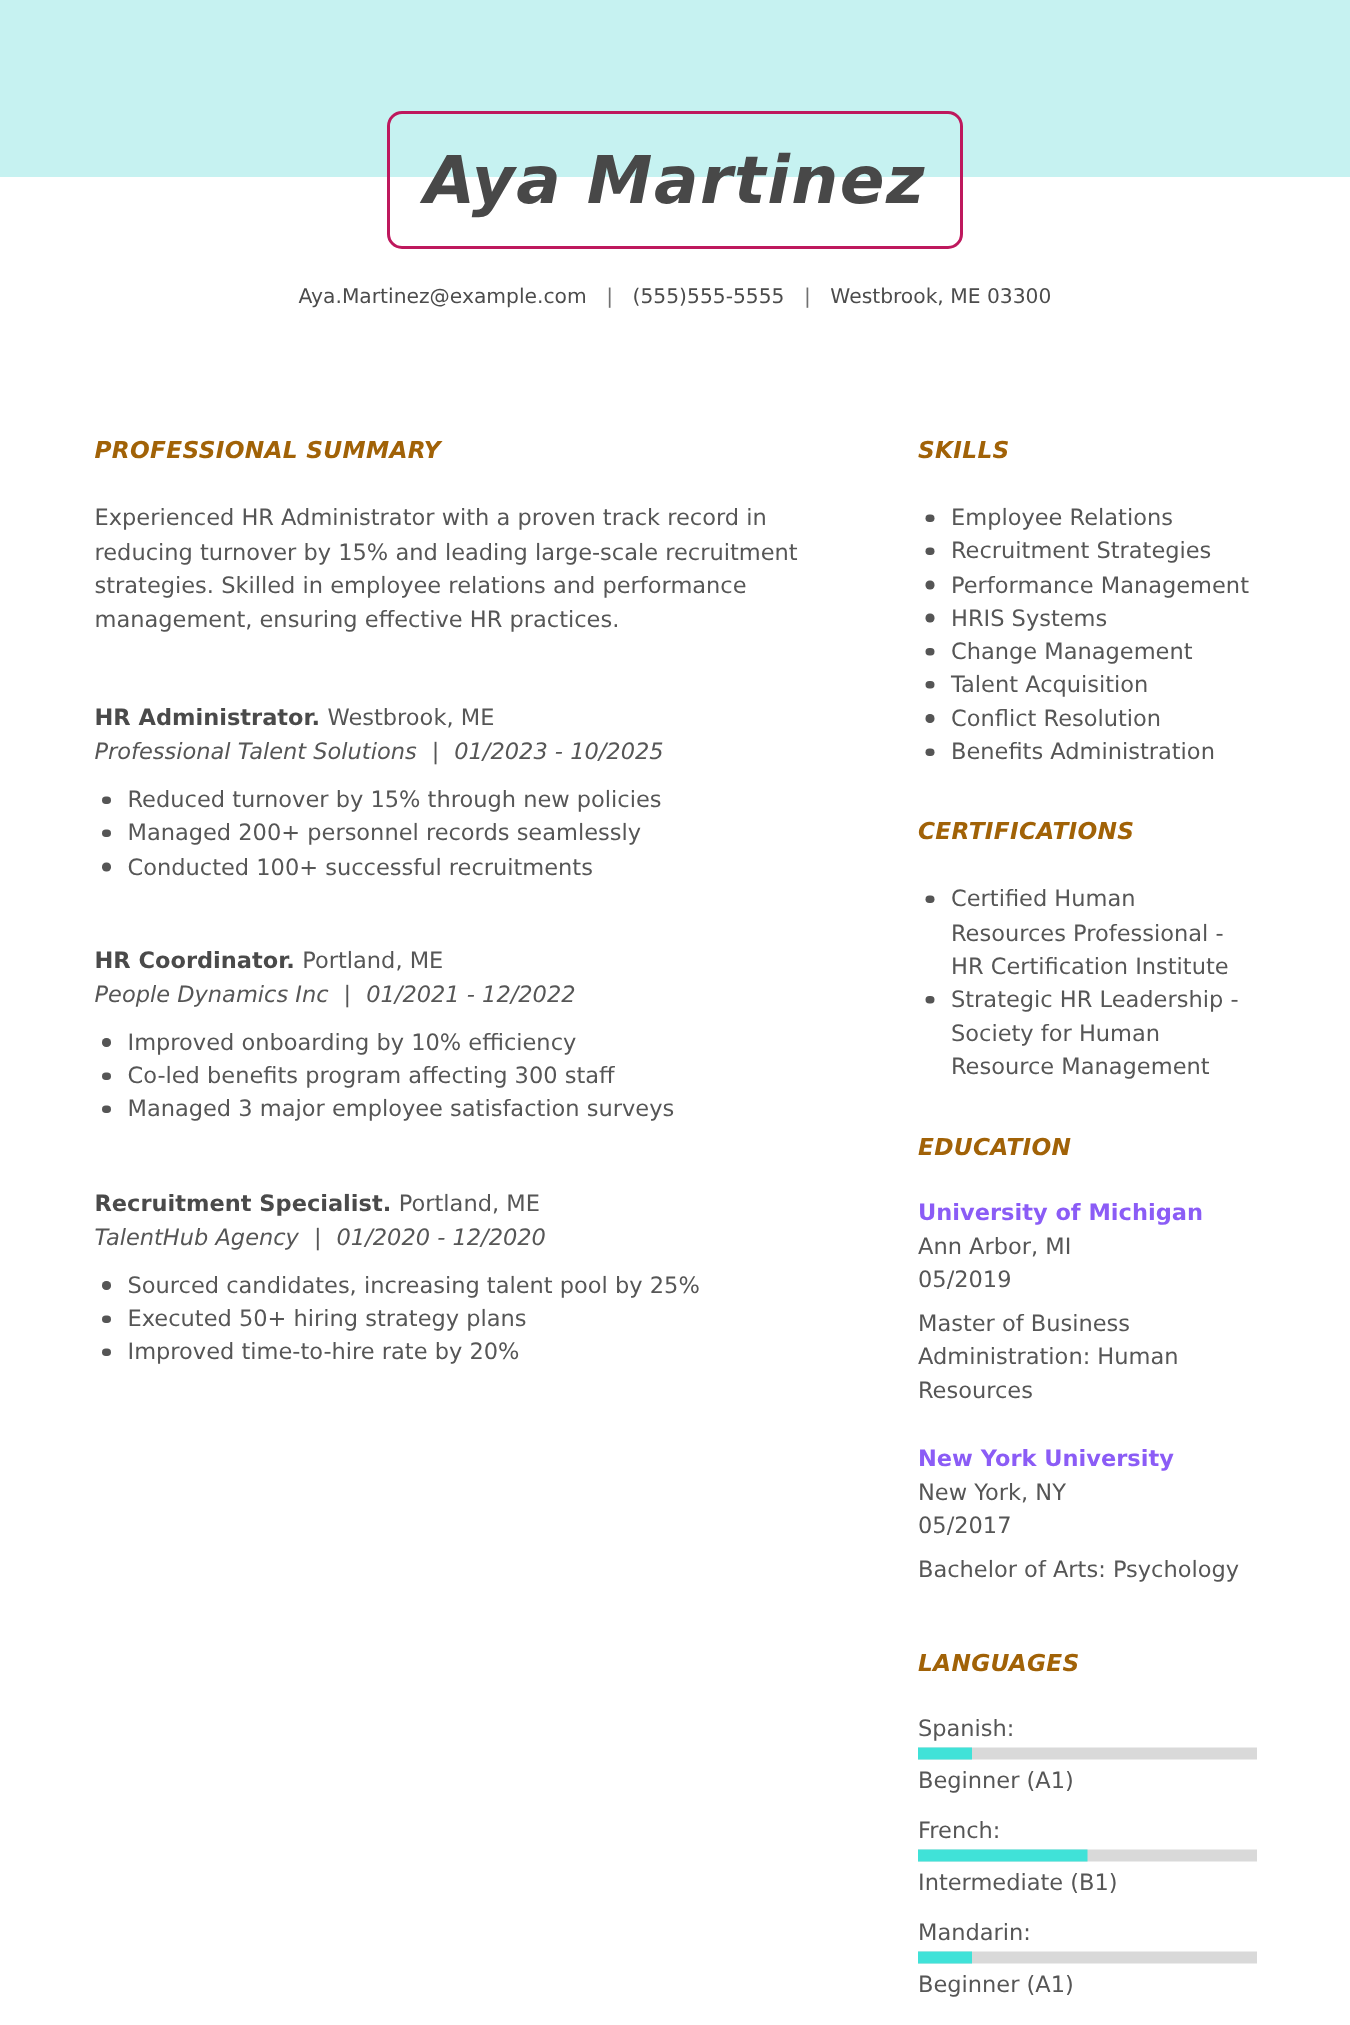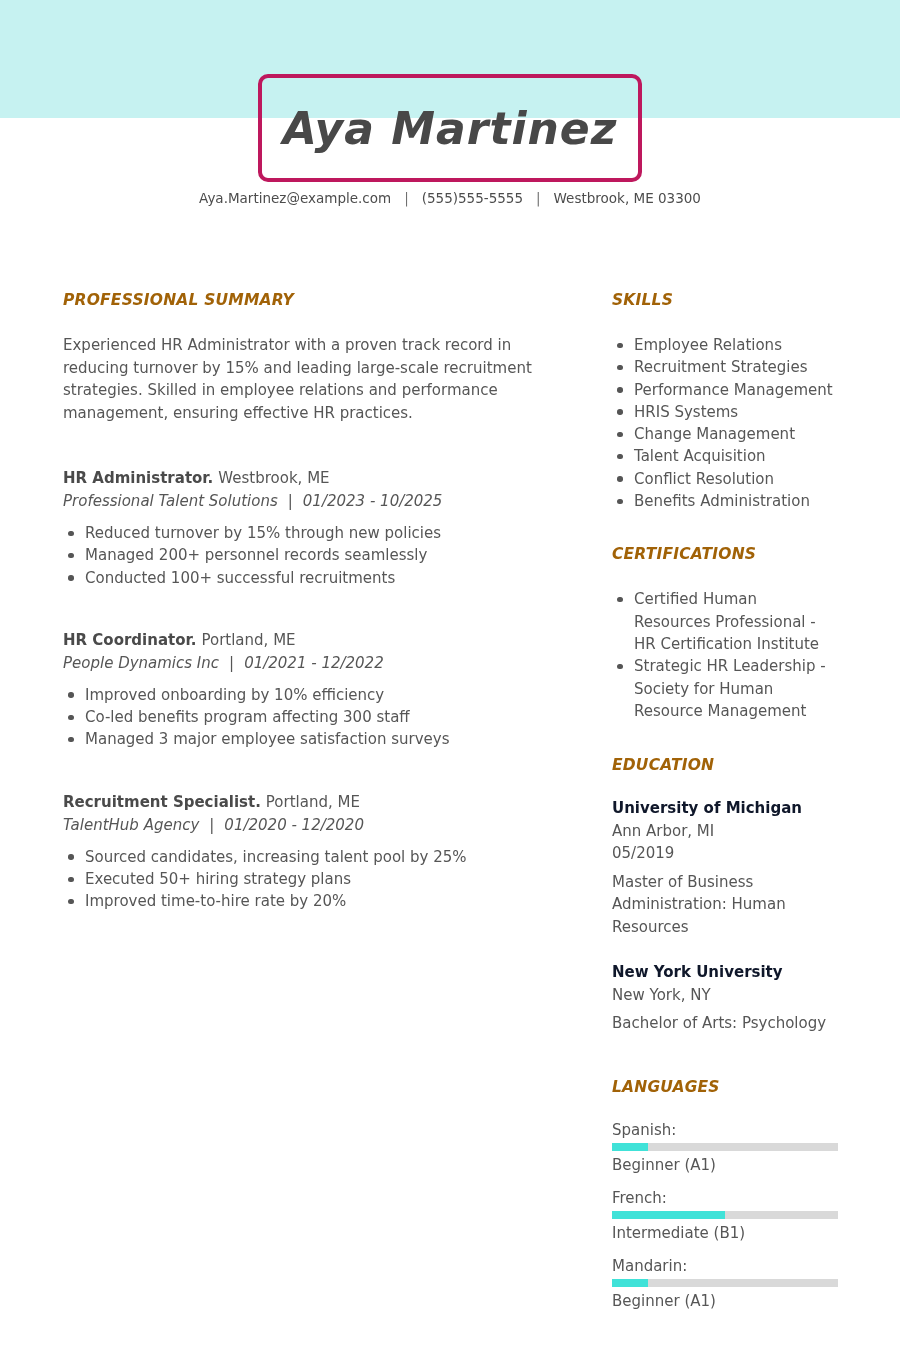--- a/index.html
+++ b/index.html
@@ -4,21 +4,21 @@
 <style>
   html,body { margin:0; padding:0; }
   body {
     width:900px; height:1350px; background:#ffffff; position:relative;
     font-family:"DejaVu Sans","Liberation Sans",sans-serif;
     color:#565656; -webkit-font-smoothing:antialiased;
   }
   .banner { height:118px; background:#c6f2f1; }
   .name-box {
     position:absolute; top:74px; left:50%; transform:translateX(-50%);
-    width:384px; height:108px; border:4px solid #be185d; border-radius:10px;
+    width:384px; height:92px; border:2px solid #be185d; border-radius:10px;
     display:flex; align-items:center; justify-content:center; box-sizing:border-box;
     background:transparent;
   }
   .name {
     font-size:44px; font-style:italic; font-weight:bold; color:#484848;
     letter-spacing:1px; white-space:nowrap;
   }
   .contact {
     margin-top:72px; text-align:center; font-size:13.5px; color:#4c4c4c;
     line-height:17px;
@@ -47,21 +47,21 @@
   ul.dot-list li::before {
     content:""; position:absolute; left:5px; top:8.5px;
     width:5.5px; height:5.5px; border-radius:50%; background:#555555;
   }
   .skills ul.dot-list { margin-top:25px; }
   .certifications { margin-top:34px; }
   .certifications ul.dot-list { margin-top:25px; }
   .education { margin-top:35px; }
   .school { margin-top:23px; }
   .school + .school { }
-  .school-name { font-weight:bold; color:#0f172a; font-size:15px; line-height:22.5px; }
+  .school-name { font-weight:bold; color:#8b5cf6; font-size:15px; line-height:22.5px; }
   .school-line { font-size:15px; line-height:22.5px; }
   .school-degree { margin-top:6px; font-size:15px; line-height:22.5px; }
   .languages { margin-top:44px; }
   .lang-item { margin-top:26px; }
   .lang-item + .lang-item { margin-top:16px; }
   .lang-name { font-size:15px; line-height:17px; }
   .lang-bar { margin-top:4px; height:8px; background:#d9d9d9; width:100%; }
   .lang-fill { height:100%; background:#40e2d8; width:0; }
   .lang-level { margin-top:6px; font-size:15px; line-height:17px; }
 </style>
@@ -164,20 +164,21 @@
       <div class="school">
         <div class="school-name">University of Michigan</div>
         <div class="school-line">Ann Arbor, MI</div>
         <div class="school-line">05/2019</div>
         <div class="school-degree">Master of Business Administration: Human Resources</div>
       </div>
 
       <div class="school">
         <div class="school-name">New York University</div>
         <div class="school-line">New York, NY</div>
+        <div class="school-line">05/2017</div>
         <div class="school-degree">Bachelor of Arts: Psychology</div>
       </div>
     </section>
 
     <section class="languages">
       <h2 class="section-heading">LANGUAGES</h2>
 
       <div class="lang-item">
         <div class="lang-name">Spanish:</div>
         <div class="lang-bar">

